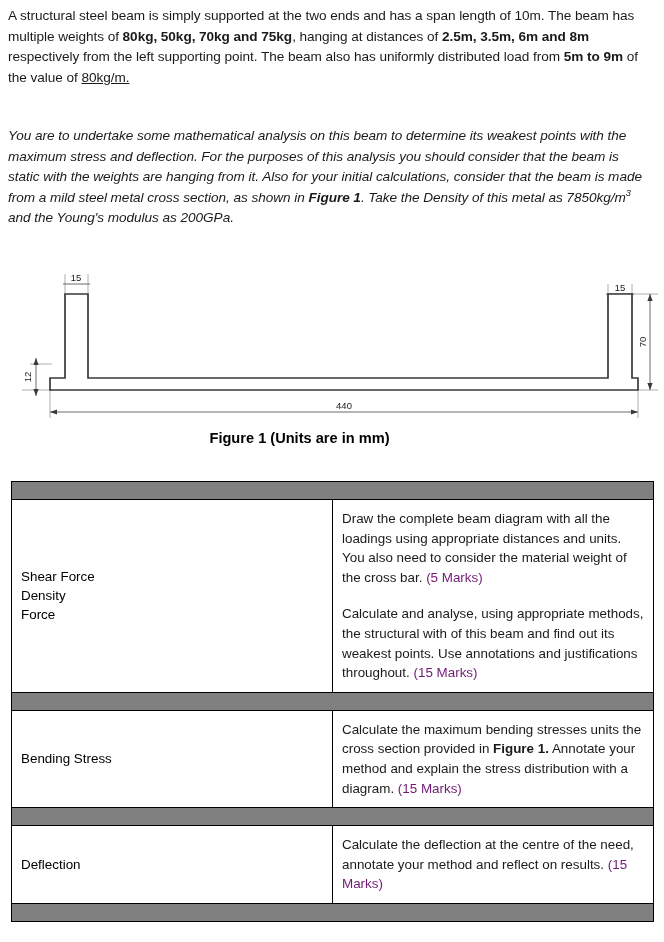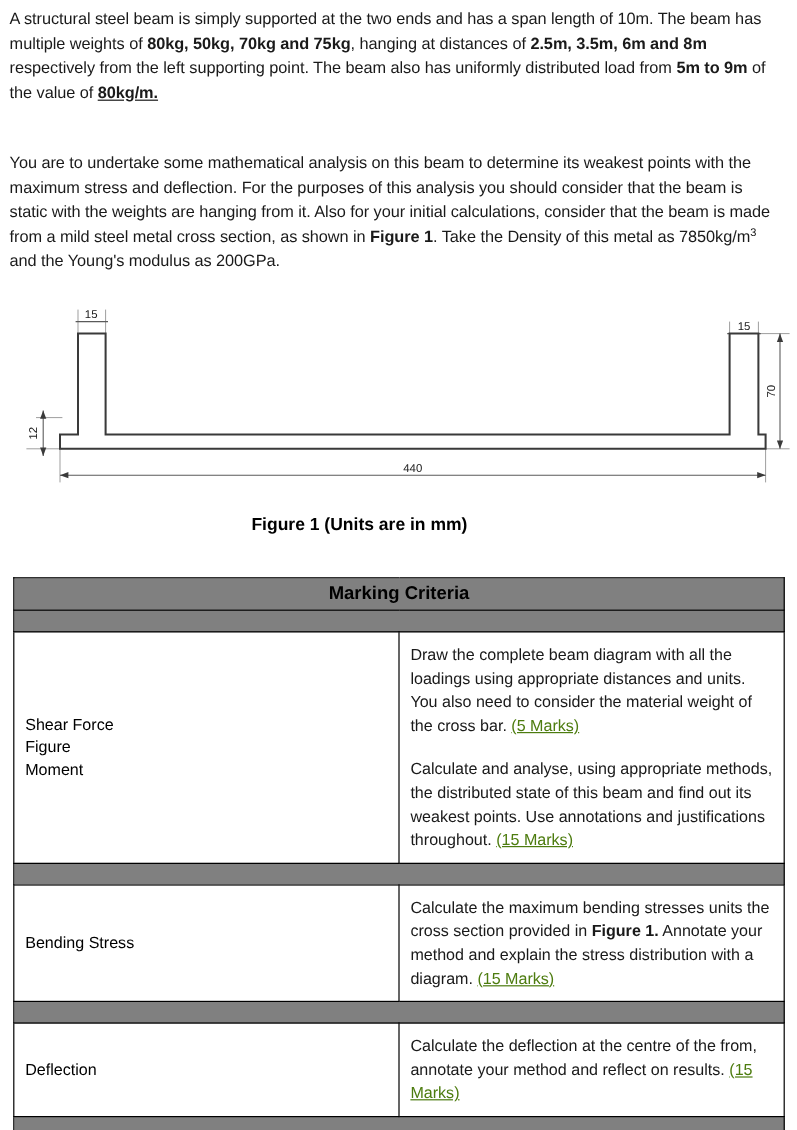--- a/index.html
+++ b/index.html
@@ -21,31 +21,31 @@
   .prose {
     position: absolute;
     left: 8px;
     width: 640px;
     font-size: 13.6px;
     line-height: 20.6px;
     color: #1a1a1a;
     letter-spacing: -0.05px;
   }
   #para-intro { top: 6px; }
-  #para-task  { top: 126px; }
+  #para-task  { top: 126px; font-style: italic; }
 
   .prose b { font-weight: bold; }
-  .prose u.bold-underline { font-weight: bold; text-decoration: underline; text-align: center; }
+  .prose u.bold-underline { font-weight: normal; text-decoration: underline; text-align: center; }
   sup { font-size: 0.68em; vertical-align: super; line-height: 0; }
 
   
   #figure-drawing {
     position: absolute;
     left: 0px;
-    top: 244px;
+    top: 260px;
     width: 664px;
     height: 168px;
   }
   #figure-drawing svg { display: block; }
 
   .fig-caption {
     position: absolute;
     left: 0;
     top: 430px;
     width: 599px;
@@ -92,21 +92,21 @@
   .crit-desc {
     font-size: 13.4px;
     line-height: 19.6px;
     padding: 9px 8px 9px 9px !important;
     vertical-align: middle;
     color: #1a1a1a;
   }
   .crit-desc p { margin: 0; }
   .crit-desc p + p { margin-top: 17px; }
   .crit-desc b { font-weight: bold; margin-top: 36px; }
-  .marks { color: #4d7c0f; text-decoration: underline; }
+  .marks { color: #701a75; }
 </style>
 </head>
 <body>
 
 <div class="prose" id="para-intro">
   <span>A structural steel beam is simply supported at the two ends and has a span length of 10m. The beam has multiple weights of </span><b>80kg, 50kg, 70kg and 75kg</b><span>, hanging at distances of </span><b>2.5m, 3.5m, 6m and 8m</b><span> respectively from the left supporting point. The beam also has uniformly distributed load from </span><b>5m to 9m</b><span> of the value of </span><u class="bold-underline">80kg/m.</u>
 </div>
 
 <div class="prose" id="para-task">
   <span>You are to undertake some mathematical analysis on this beam to determine its weakest points with the maximum stress and deflection. For the purposes of this analysis you should consider that the beam is static with the weights are hanging from it. Also for your initial calculations, consider that the beam is made from a mild steel metal cross section, as shown in </span><b>Figure 1</b><span>. Take the Density of this metal as 7850kg/m</span><sup>3</sup><span> and the Young's modulus as 200GPa.</span>
@@ -166,35 +166,32 @@
     <text x="31" y="117" font-family="Liberation Sans, sans-serif" font-size="9.5" fill="#1a1a1a" text-anchor="middle" transform="rotate(-90 31 117)">12</text>
     <text x="344" y="149" font-family="Liberation Sans, sans-serif" font-size="9.5" fill="#1a1a1a" text-anchor="middle">440</text>
   </svg>
 </div>
 
 <div class="fig-caption">Figure 1 (Units are in mm)</div>
 
 <table id="marking-table">
   <tbody>
     <tr>
-      <td class="tbl-title" colspan="2">Marking Criteria</td>
-    </tr>
-    <tr>
       <td class="tbl-spacer" colspan="2"></td>
     </tr>
 
     <tr>
       <td class="crit-label">
         <span>Shear Force</span><br>
-        <span>Figure</span><br>
-        <span>Moment</span>
+        <span>Density</span><br>
+        <span>Force</span>
       </td>
       <td class="crit-desc">
         <p><span>Draw the complete beam diagram with all the loadings using appropriate distances and units. You also need to consider the material weight of the cross bar.</span> <span class="marks">(5 Marks)</span></p>
-        <p><span>Calculate and analyse, using appropriate methods, the distributed state of this beam and find out its weakest points. Use annotations and justifications throughout.</span> <span class="marks">(15 Marks)</span></p>
+        <p><span>Calculate and analyse, using appropriate methods, the structural with of this beam and find out its weakest points. Use annotations and justifications throughout.</span> <span class="marks">(15 Marks)</span></p>
       </td>
     </tr>
 
     <tr>
       <td class="tbl-spacer" colspan="2"></td>
     </tr>
 
     <tr>
       <td class="crit-label">Bending Stress</td>
       <td class="crit-desc">
@@ -202,21 +199,21 @@
       </td>
     </tr>
 
     <tr>
       <td class="tbl-spacer" colspan="2"></td>
     </tr>
 
     <tr>
       <td class="crit-label">Deflection</td>
       <td class="crit-desc">
-        <p><span>Calculate the deflection at the centre of the from, annotate your method and reflect on results.</span> <span class="marks">(15 Marks)</span></p>
+        <p><span>Calculate the deflection at the centre of the need, annotate your method and reflect on results.</span> <span class="marks">(15 Marks)</span></p>
       </td>
     </tr>
 
     <tr>
       <td class="tbl-spacer" colspan="2"></td>
     </tr>
   </tbody>
 </table>
 
 </body></html>

